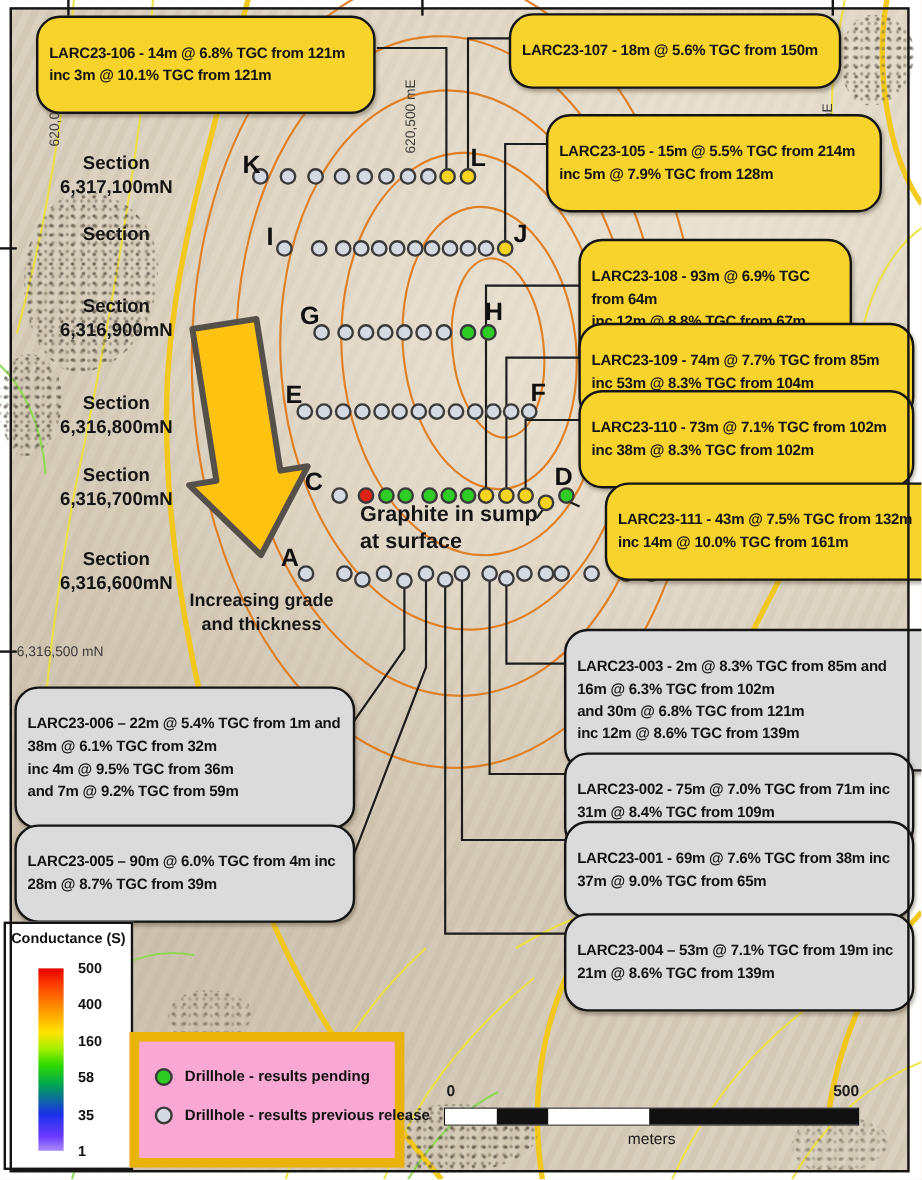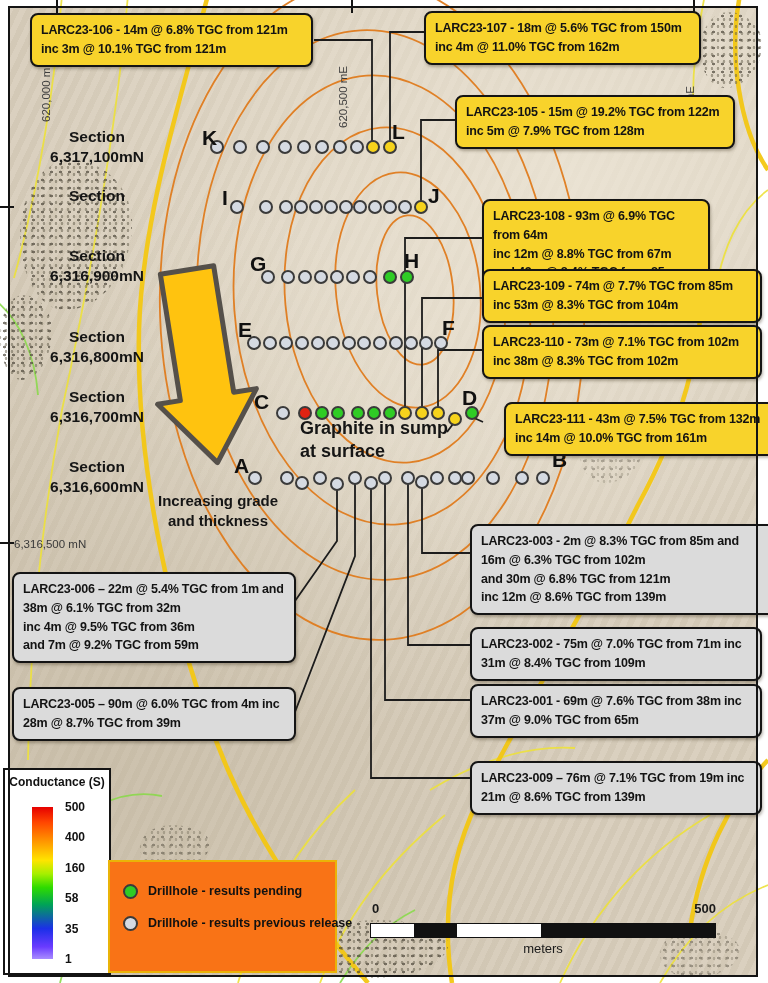--- a/index.html
+++ b/index.html
@@ -24,35 +24,35 @@
     border-radius:45% 55% 60% 40% / 50% 42% 58% 50%;}
   .tick{position:absolute;background:#141414;z-index:41;}
   .coord{position:absolute;color:#3e3e3e;font-size:11.5px;font-weight:400;
     white-space:nowrap;transform:rotate(-90deg);transform-origin:left top;z-index:8;}
   .section{position:absolute;width:178px;text-align:center;color:#151515;
     font-weight:700;font-size:15.5px;line-height:20px;z-index:8;}
   .corner-coord{position:absolute;color:#3a3a3a;font-size:11.5px;z-index:8;}
   .row-letter{position:absolute;color:#101010;font-weight:700;font-size:21px;z-index:9;}
   .dot{position:absolute;width:14px;height:14px;border-radius:50%;
     border:2.2px solid #3a3a3a;box-sizing:border-box;z-index:8;}
-  .callout{position:absolute;border:2px solid #141414;border-radius:8px;
-    padding:6px 9px;font-weight:700;font-size:12.5px;line-height:1.5;
+  .callout{position:absolute;border:2px solid #141414;border-radius:20px;
+    padding:20px 9px;font-weight:700;font-size:12.5px;line-height:1.5;
     letter-spacing:-0.2px;color:#131313;z-index:10;box-sizing:border-box;
     box-shadow:1px 2px 3px rgba(60,50,30,.35);}
   .c-yellow{background:#F8D32B;}
   .c-gray{background:#DBDBDB;}
   .map-note{position:absolute;color:#151515;font-weight:700;z-index:9;white-space:nowrap;}
   #conductance{position:absolute;left:3px;top:768px;width:108px;height:207px;
     background:#fff;border:2px solid #141414;z-index:20;box-sizing:border-box;}
   #cond-title{position:absolute;left:0;top:5px;width:100%;text-align:center;
     font-weight:700;font-size:12px;color:#111;}
   #ramp{position:absolute;left:27px;top:37px;width:21px;height:152px;}
   .ramp-tick{position:absolute;left:60px;font-weight:700;font-size:12px;color:#111;}
   #dh-legend{position:absolute;left:108px;top:860px;width:229px;height:113px;
-    background:#f97316;border:2px solid #eab308;z-index:20;box-sizing:border-box;padding:13px 0 0 13px;}
+    background:#f9a8d4;border:8px solid #eab308;z-index:20;box-sizing:border-box;padding:13px 0 0 13px;}
   .dh-row{display:flex;align-items:center;height:32px;}
   .dh-dot{width:15px;height:15px;border-radius:50%;border:2px solid #3a3a3a;
     box-sizing:border-box;margin-right:10px;flex:0 0 auto;}
   .dh-label{font-weight:700;font-size:12.5px;color:#111;white-space:nowrap;}
   #scalebar{position:absolute;left:370px;top:901px;width:346px;height:58px;z-index:20;}
   #sb-0{position:absolute;left:2px;top:0;font-weight:700;font-size:13px;color:#1a1a1a;}
   #sb-500{position:absolute;right:0;top:0;font-weight:700;font-size:13px;color:#1a1a1a;}
   #sb-bar{position:absolute;left:0;top:22px;width:344px;height:13px;
     border:1.5px solid #111;display:flex;box-sizing:content-box;background:#fff;}
   .sb-seg{height:100%;}
@@ -285,24 +285,23 @@
     <div class="dot" style="left: 461px; top: 471px; background: rgb(213, 218, 226);"></div>
     <div class="dot" style="left: 486px; top: 471px; background: rgb(213, 218, 226);"></div>
     <div class="dot" style="left: 515px; top: 471px; background: rgb(213, 218, 226);"></div>
     <div class="dot" style="left: 536px; top: 471px; background: rgb(213, 218, 226);"></div>
     <div class="callout c-yellow" style="left: 30px; top: 13px; width: 283px;">
       <div>LARC23-106 - 14m @ 6.8% TGC from 121m</div>
       <div>inc 3m @ 10.1% TGC from 121m</div>
     </div>
     <div class="callout c-yellow" style="left: 424px; top: 11px; width: 277px;">
       <div>LARC23-107 - 18m @ 5.6% TGC from 150m</div>
-      <div>inc 4m @ 11.0% TGC from 162m</div>
     </div>
     <div class="callout c-yellow" style="left: 455px; top: 95px; width: 280px;">
-      <div>LARC23-105 - 15m @ 19.2% TGC from 122m</div>
+      <div>LARC23-105 - 15m @ 5.5% TGC from 214m</div>
       <div>inc 5m @ 7.9% TGC from 128m</div>
     </div>
     <div class="callout c-yellow" style="left: 482px; top: 199px; width: 228px;">
       <div>LARC23-108 - 93m @ 6.9% TGC from 64m</div>
       <div>inc 12m @ 8.8% TGC from 67m</div>
       <div>and 43m @ 8.4% TGC from 85m</div>
     </div>
     <div class="callout c-yellow" style="left: 482px; top: 269px; width: 280px;">
       <div>LARC23-109 - 74m @ 7.7% TGC from 85m</div>
       <div>inc 53m @ 8.3% TGC from 104m</div>
@@ -333,17 +332,17 @@
     </div>
     <div class="callout c-gray" style="left: 12px; top: 687px; width: 284px;">
       <div>LARC23-005 – 90m @ 6.0% TGC from 4m inc</div>
       <div>28m @ 8.7% TGC from 39m</div>
     </div>
     <div class="callout c-gray" style="left: 470px; top: 684px; width: 292px;">
       <div>LARC23-001 - 69m @ 7.6% TGC from 38m inc</div>
       <div>37m @ 9.0% TGC from 65m</div>
     </div>
     <div class="callout c-gray" style="left: 470px; top: 761px; width: 292px;">
-      <div>LARC23-009 – 76m @ 7.1% TGC from 19m inc</div>
+      <div>LARC23-004 – 53m @ 7.1% TGC from 19m inc</div>
       <div>21m @ 8.6% TGC from 139m</div>
     </div>
     <div id="frame"></div>
 </div>
 
 </body></html>

